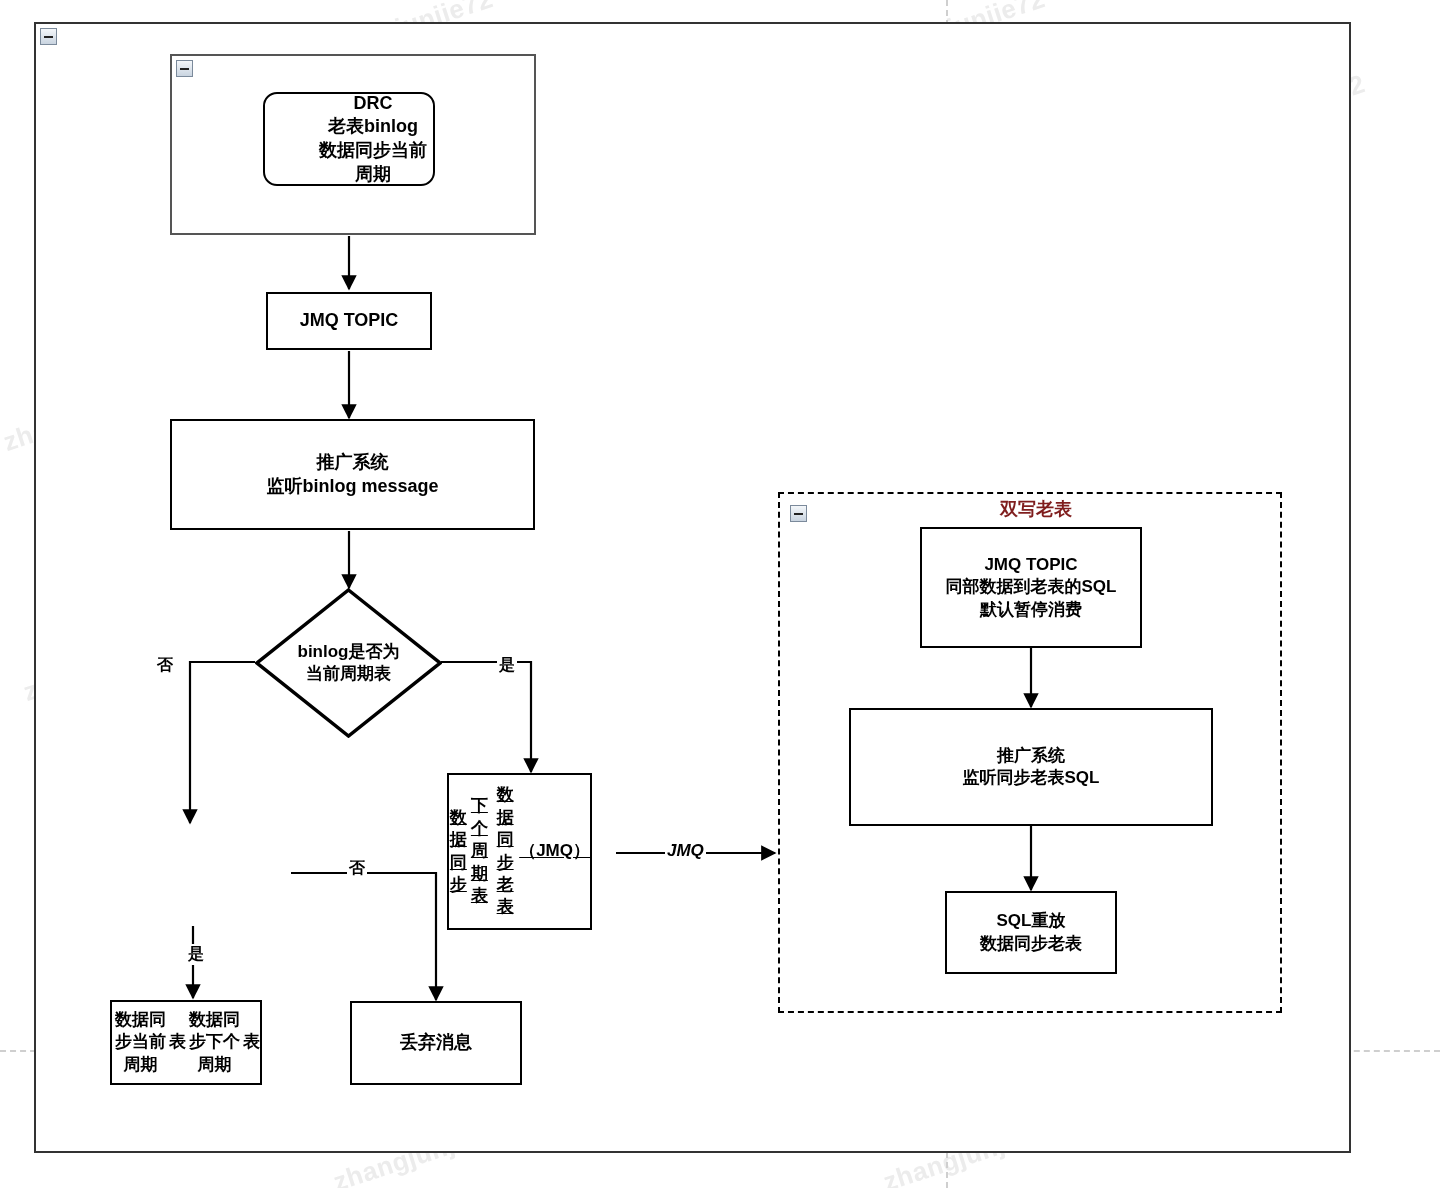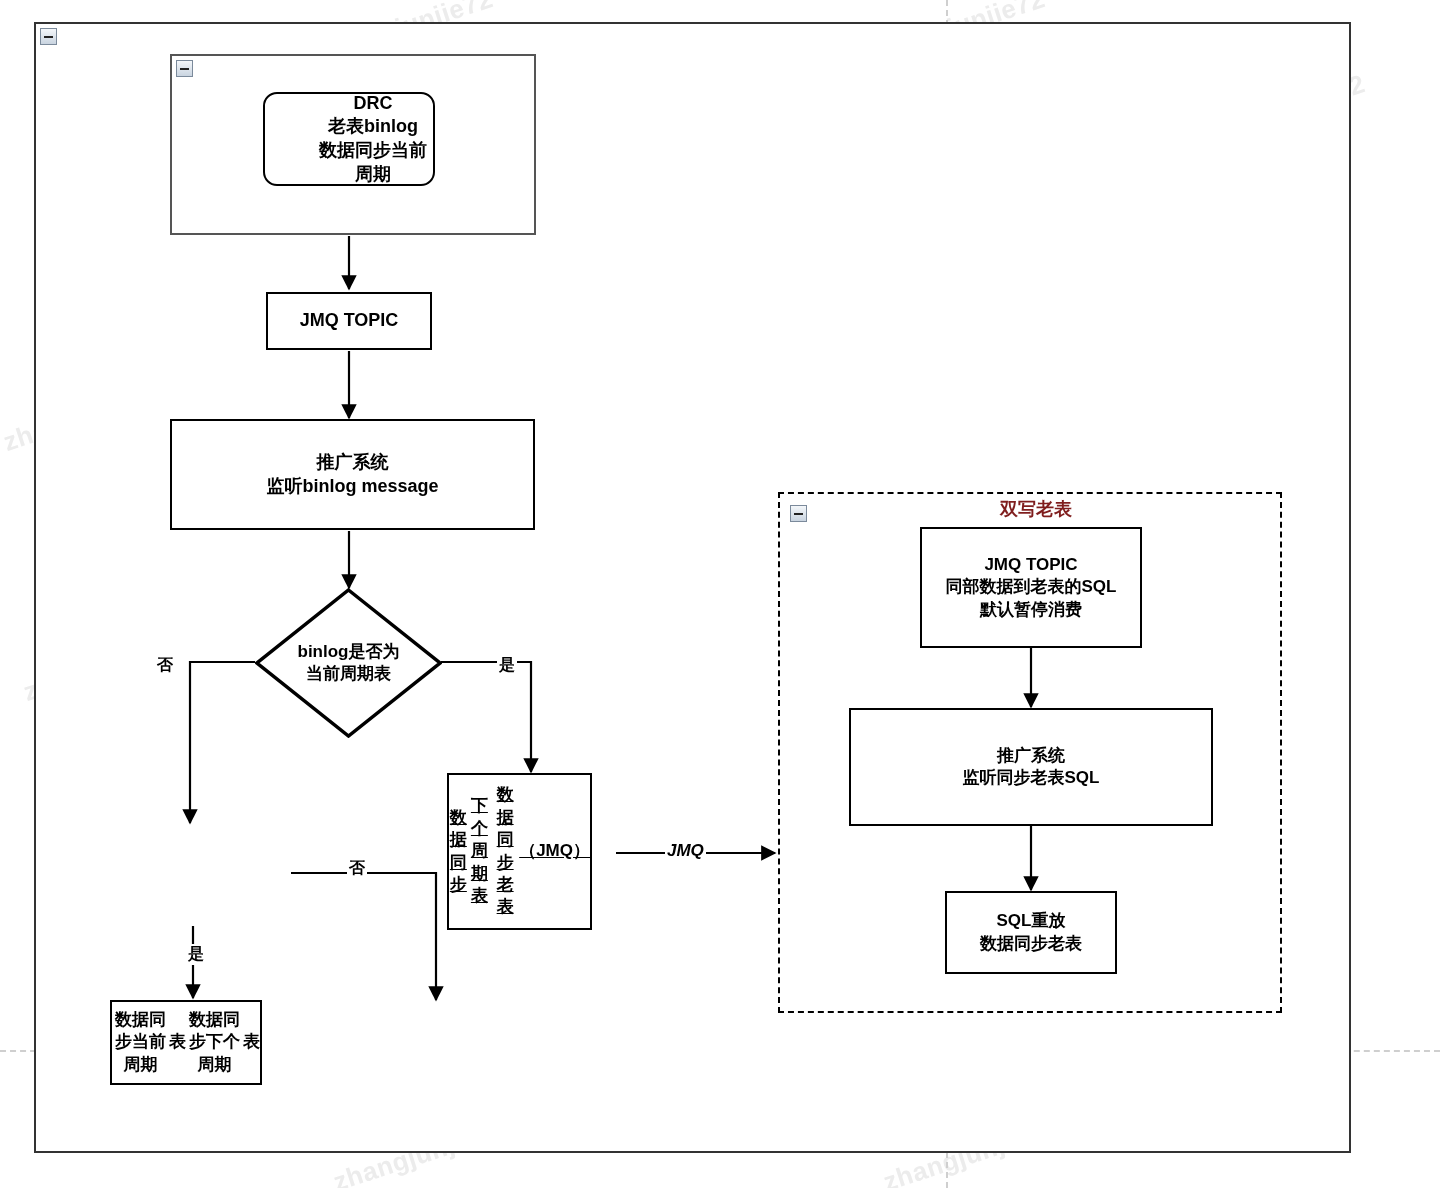--- a/index.html
+++ b/index.html
@@ -225,20 +225,23 @@
     <span>（JMQ）</span>
   </div>
 
   <div class="node rect f17 overflowtext" style="left:110px;top:1000px;width:152px;height:85px;">
     <span>数据同步当前周期</span>
     <span>表</span>
     <span>数据同步下个周期</span>
     <span>表</span>
   </div>
 
+  <div class="node rect f18" style="left:350px;top:1001px;width:172px;height:84px;">
+    <span>丢弃消息</span>
+  </div>
 
   <div class="node rect f17" style="left:920px;top:527px;width:222px;height:121px;flex-direction:column;">
     <span>JMQ TOPIC</span>
     <span>同部数据到老表的SQL</span>
     <span>默认暂停消费</span>
   </div>
 
   <div class="node rect f17" style="left:849px;top:708px;width:364px;height:118px;flex-direction:column;">
     <span>推广系统</span>
     <span>监听同步老表SQL</span>

